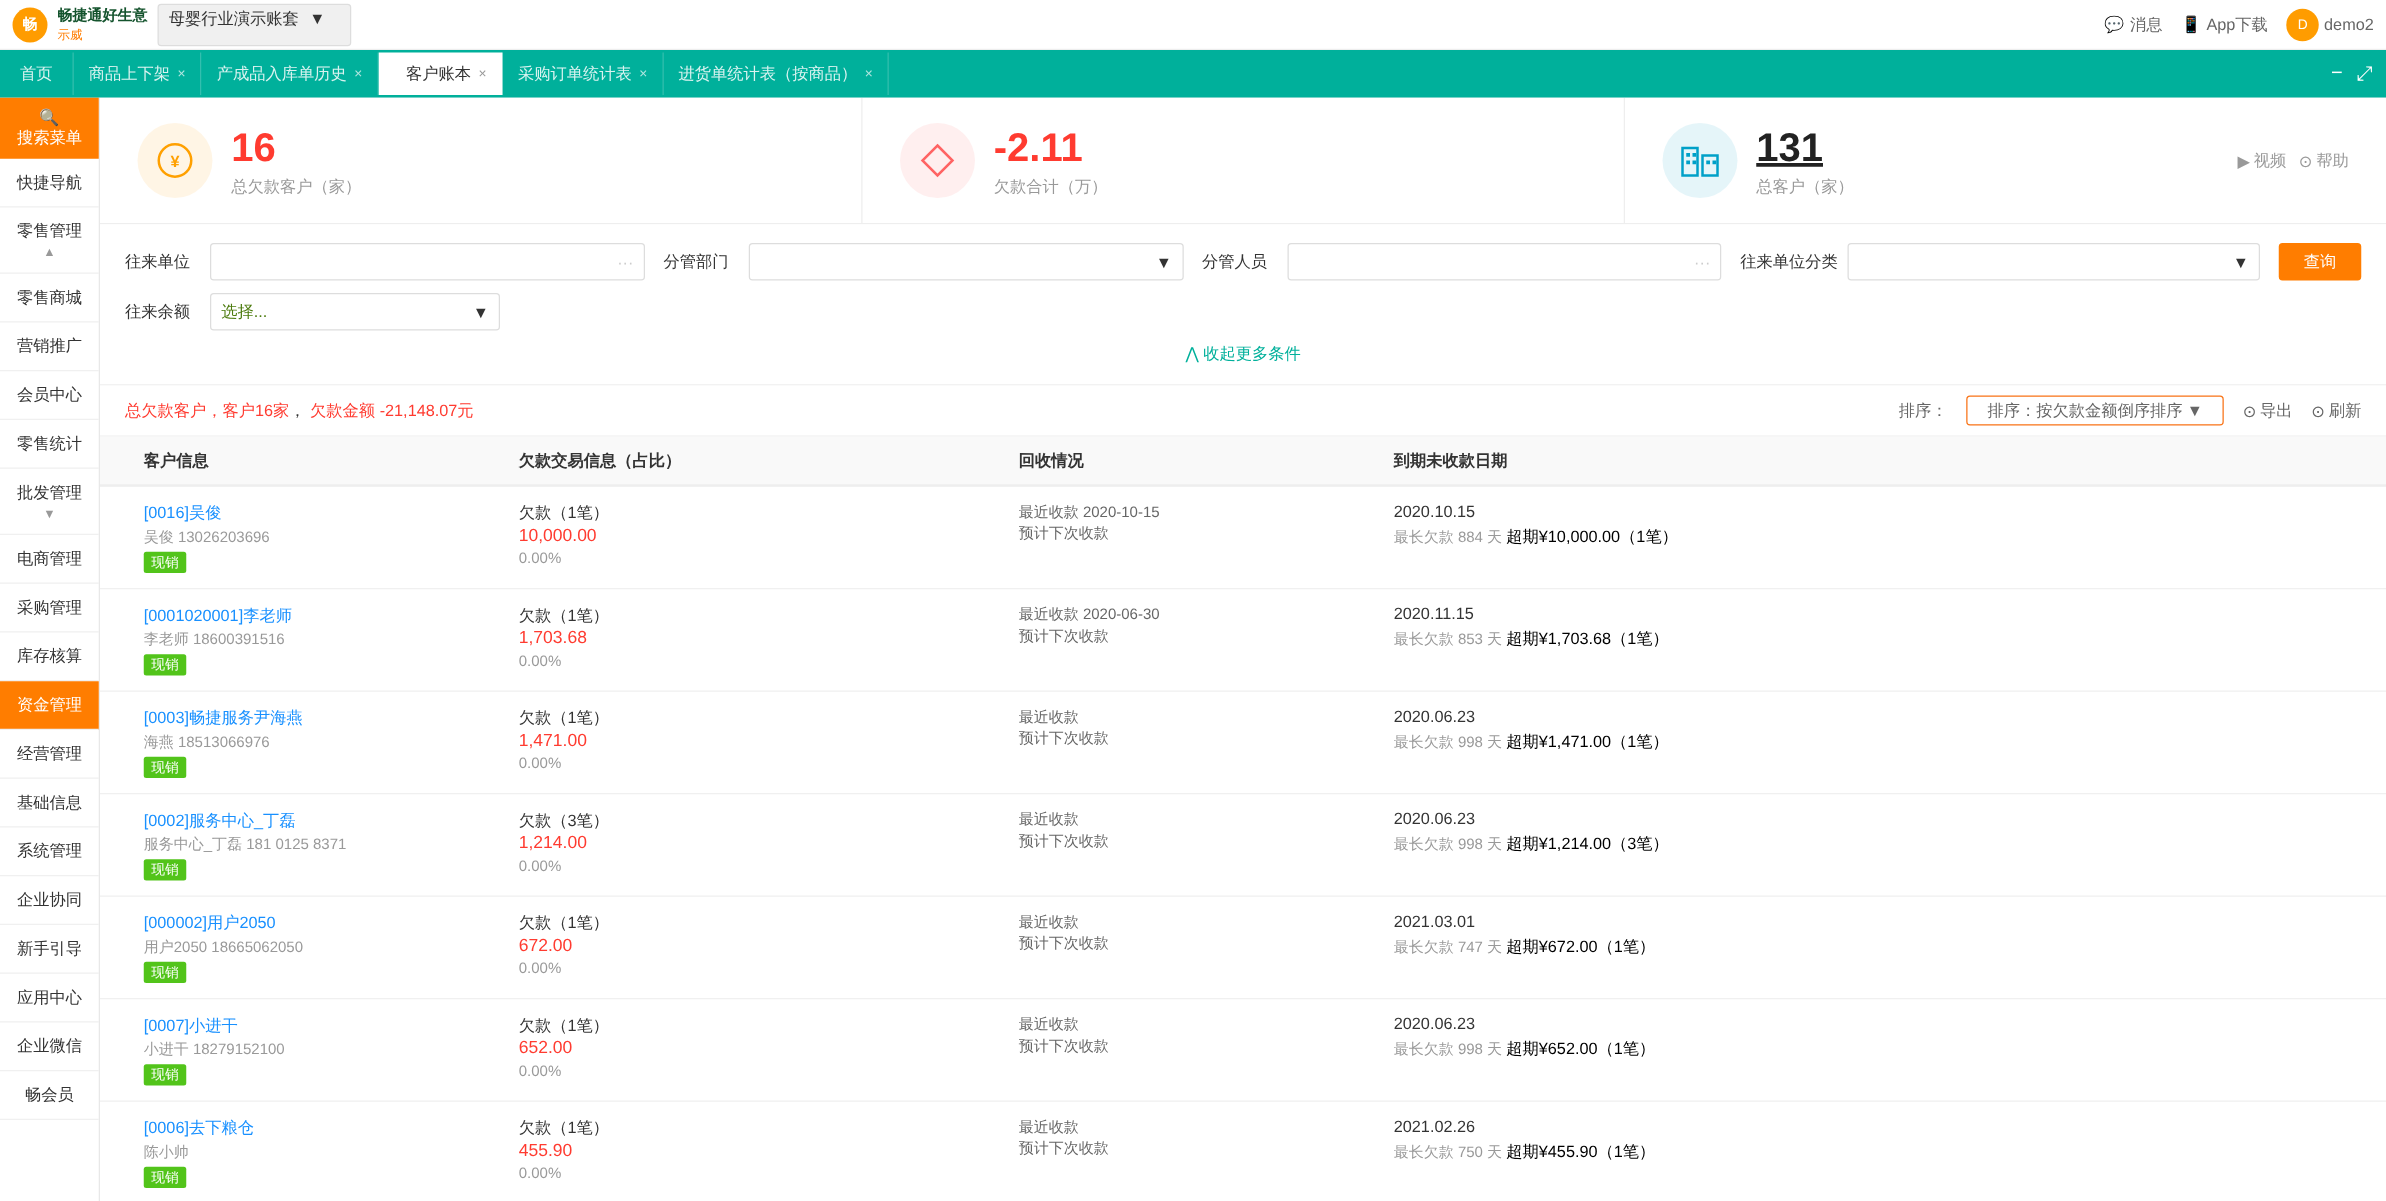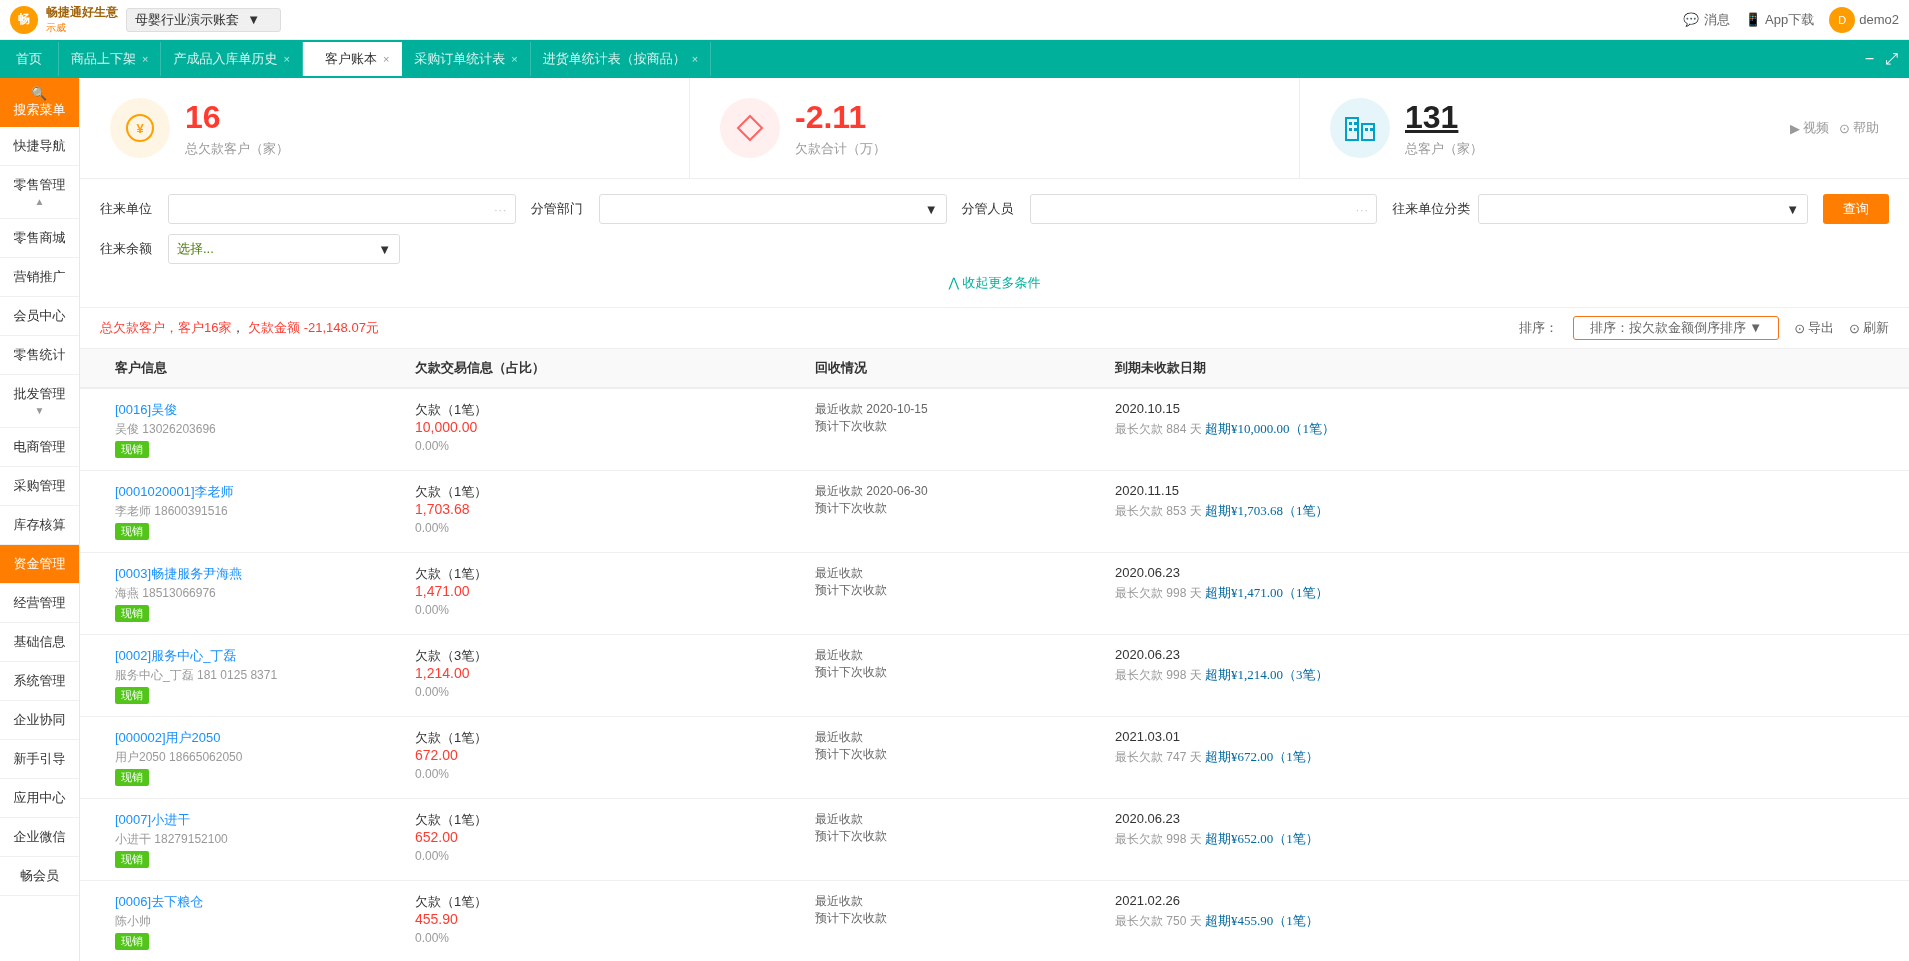--- a/index.html
+++ b/index.html
@@ -23,26 +23,26 @@
       align-items: center;
       gap: 8px;
     }
     .logo-icon {
       width: 28px; height: 28px;
       background: #ff9c00;
       border-radius: 50%;
       display: flex; align-items: center; justify-content: center;
       color: white; font-size: 12px; font-weight: bold;
     }
-    .logo-text { color: #a16207; font-size: 12px; font-weight: bold; }
+    .logo-text { color: #14532d; font-size: 12px; font-weight: bold; }
     .company-select {
       background: #f0f0f0;
       border: 1px solid #ddd;
       border-radius: 3px;
-      padding: 2px 20px 2px 8px;
+      padding: 2px 20px 12px 8px;
       font-size: 12px;
       cursor: pointer;
       position: relative;
     }
     .header-right {
       display: flex;
       align-items: center;
       gap: 15px;
     }
     .header-btn {
@@ -332,21 +332,21 @@
       display: inline-block;
       background: #52c41a;
       color: white;
       font-size: 11px;
       padding: 1px 6px;
       border-radius: 2px;
       margin-top: 3px;
     }
     .amount-red { color: #ff3b30; font-size: 14px; }
     .amount-pct { color: #999; font-size: 12px; margin-top: 4px; }
-    .overdue-red { color: #0369a1; cursor: pointer; font-family: Liberation Serif, serif; }
+    .overdue-red { color: #000000; cursor: pointer; }
     .gray-text { color: #666; font-size: 12px; }
     .date-text { color: #333; font-size: 13px; }
     .overdue-days { color: #999; font-size: 12px; margin-top: 4px; }
     .debt-info { font-size: 13px; color: #333; }
   </style>
 </head>
 <body>
 
 <div class="top-header">
   <div class="logo-area">

